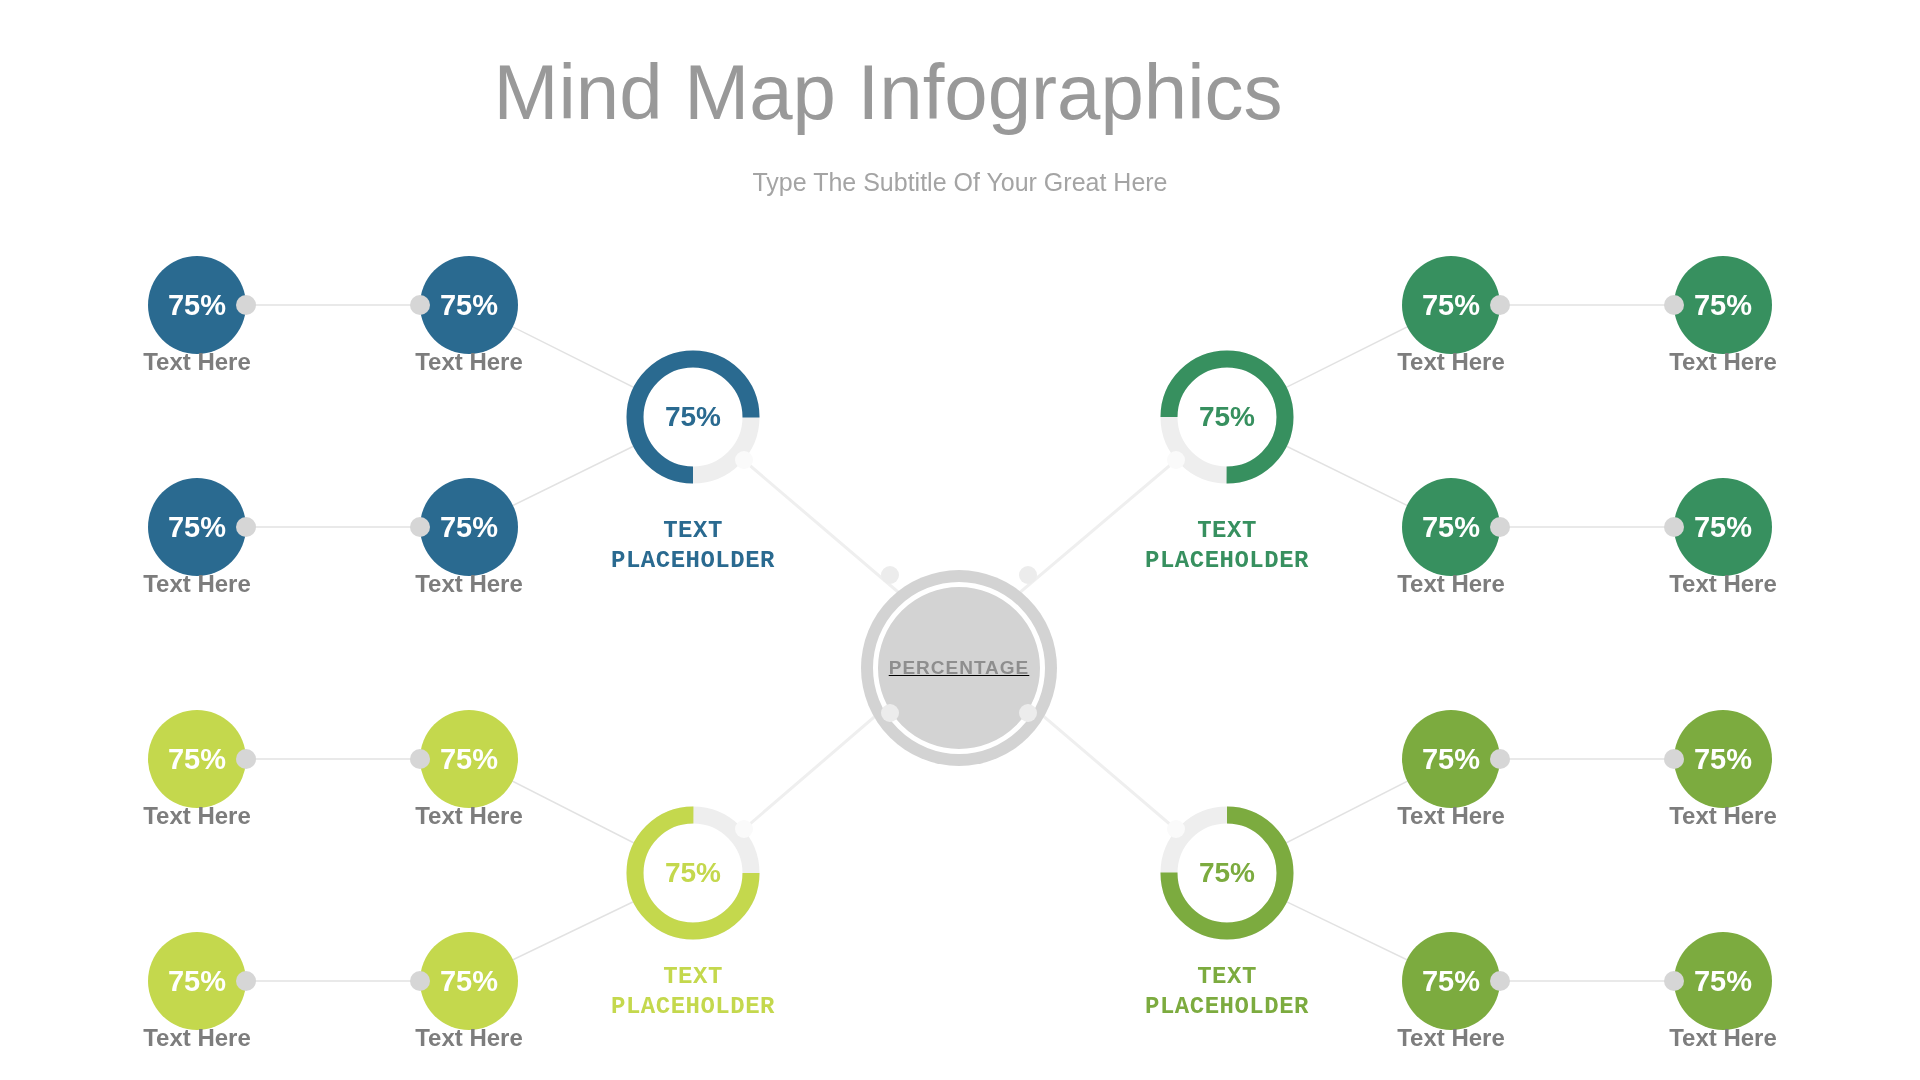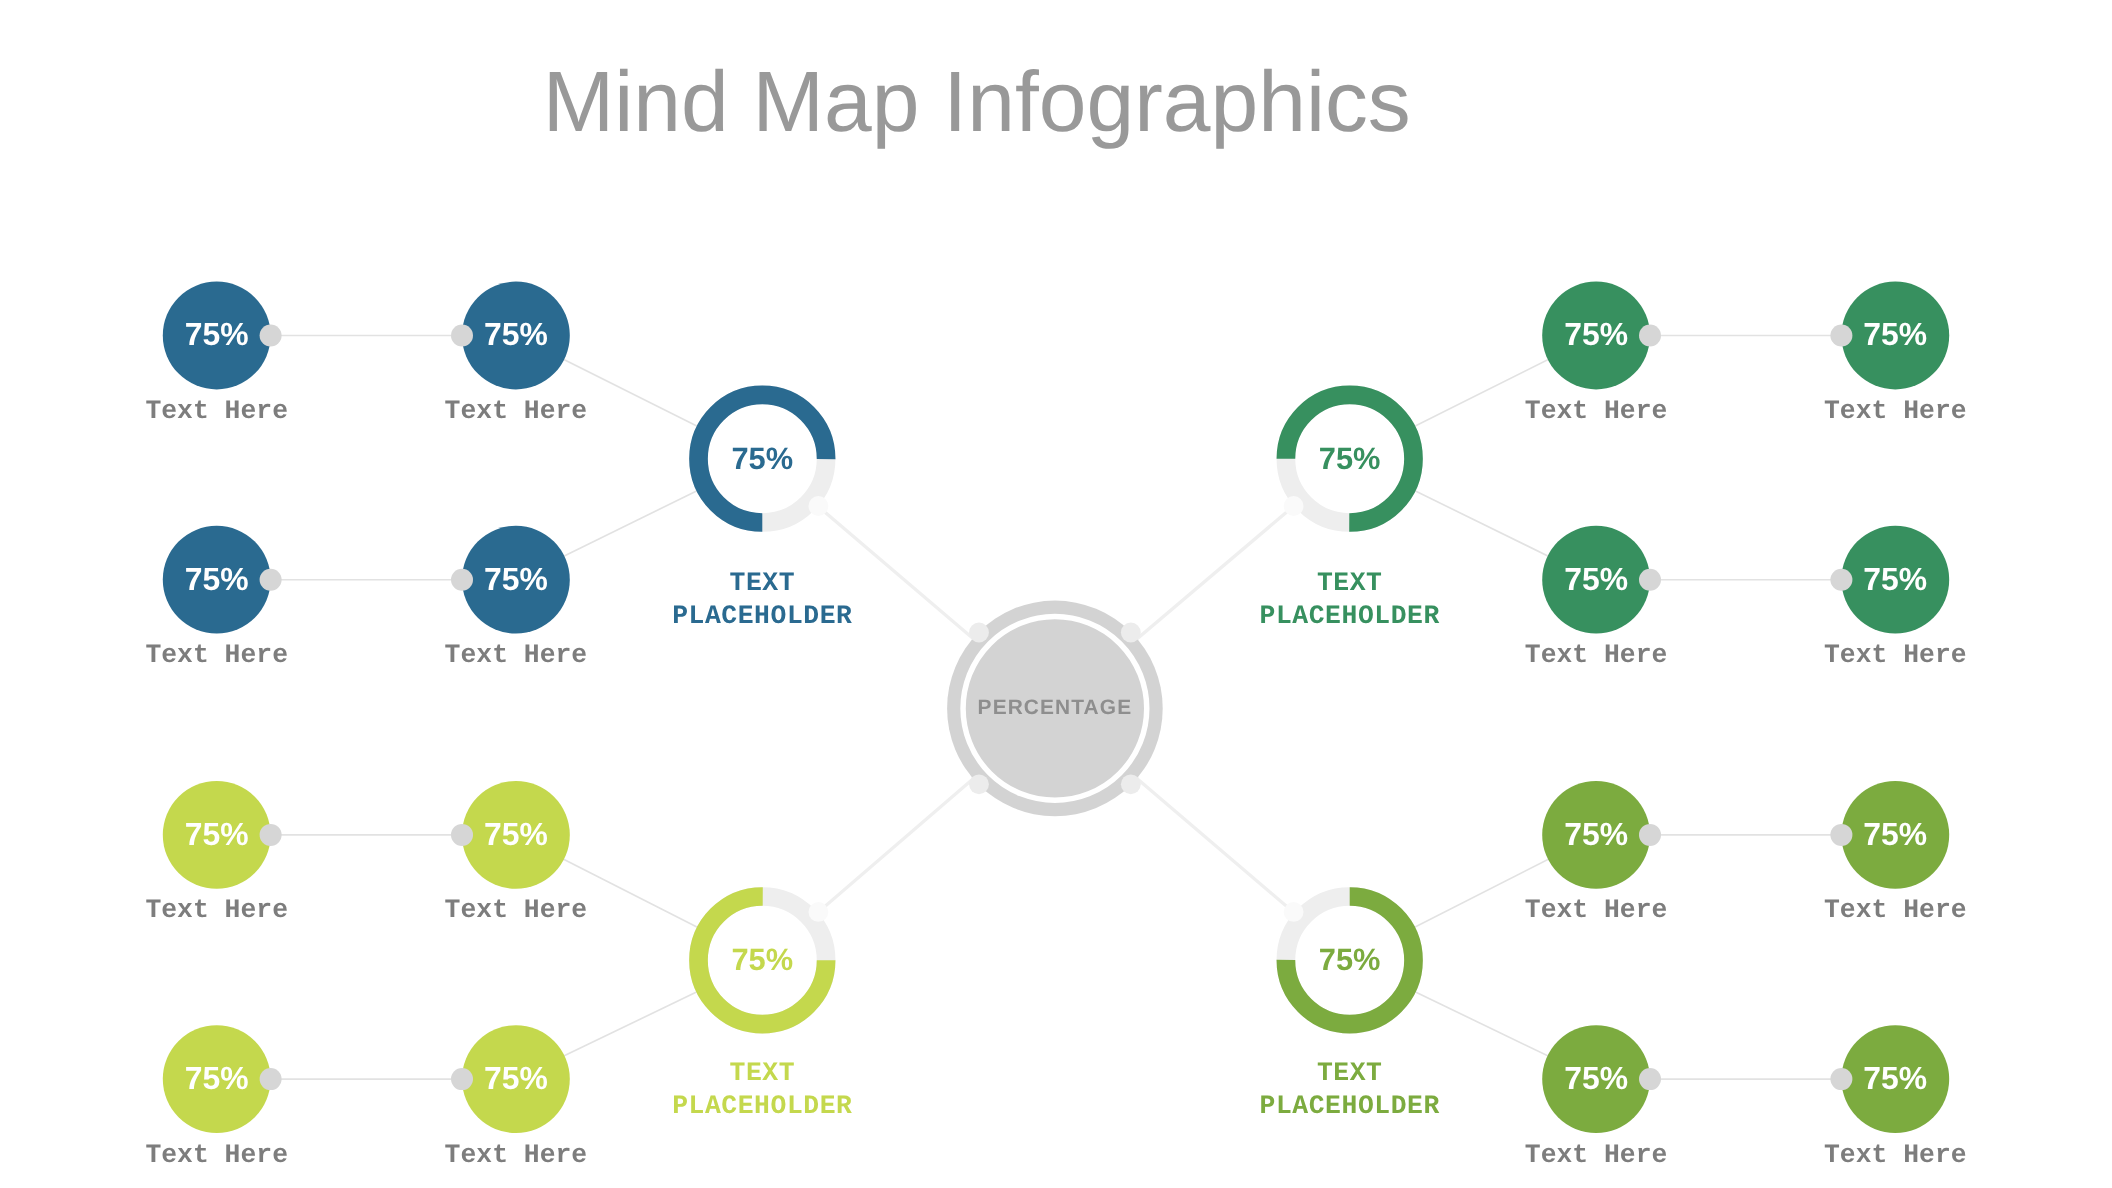--- a/index.html
+++ b/index.html
@@ -16,39 +16,39 @@
   .cline{stroke:var(--line);stroke-width:1.5;}
   .spoke{stroke:var(--spoke);stroke-width:3;}
   .pairdot{fill:var(--dot);}
   .rimdot{fill:var(--center_dot);}
   .jdot{fill:var(--junction_dot);}
 
   
   .node{position:absolute;width:98px;height:98px;}
   .bubble{width:98px;height:98px;border-radius:50%;text-align:center;line-height:98px;
           color:#fff;font-weight:700;font-size:29px;}
-  .node-label{position:absolute;top:105px;left:-51px;width:200px;text-align:center;
-          font-weight:700;font-size:24px;color:var(--node_label);font-family:Liberation Mono, monospace;}
+  .node-label{position:absolute;top:92px;left:-51px;width:200px;text-align:center;
+          font-weight:700;font-size:24px;color:var(--node_label);}
 
   
   .donut{position:absolute;width:136px;height:136px;}
   .donut svg{position:absolute;left:0;top:0;}
   .ring-track{fill:none;stroke:var(--track);stroke-width:17;}
   .ring-arc{fill:none;stroke-width:17;stroke-dasharray:273.3 91.2;}
   .donut-percent{position:absolute;left:0;top:0;width:136px;height:136px;
           display:flex;align-items:center;justify-content:center;
           font-weight:700;font-size:28px;}
   .donut-title{position:absolute;width:340px;text-align:center;
           font-weight:700;font-size:24px;line-height:30px;letter-spacing:.5px;font-family:Liberation Mono, monospace;}
   .donut-title span{display:block;}
 
   
-  .center-circle{position:absolute;left:861px;top:546px;width:196px;height:196px;
+  .center-circle{position:absolute;left:861px;top:570px;width:196px;height:196px;
           border-radius:50%;background:var(--center_fill);
-          display:flex;align-items:center;justify-content:center;}
+          display:flex;align-items:center;justify-content:center;text-decoration:underline;}
   .center-ring{position:absolute;left:12px;top:12px;right:12px;bottom:12px;
           border:5px solid #fff;border-radius:50%;}
   .center-label{position:relative;font-weight:700;font-size:19px;letter-spacing:1px;
           color:var(--center_text);}
 
   .bg-blue{background:var(--blue);}  .tx-blue{color:var(--blue);}  .st-blue{stroke:var(--blue);}
   .bg-green{background:var(--green);}.tx-green{color:var(--green);}.st-green{stroke:var(--green);}
   .bg-lime{background:var(--lime);}  .tx-lime{color:var(--lime);}  .st-lime{stroke:var(--lime);}
   .bg-olive{background:var(--olive);}.tx-olive{color:var(--olive);}.st-olive{stroke:var(--olive);}
 </style>
@@ -80,20 +80,21 @@
     </g>
     <g>
       <line class="spoke" x1="959" y1="644" x2="693" y2="417"></line>
       <line class="spoke" x1="959" y1="644" x2="1227" y2="417"></line>
       <line class="spoke" x1="959" y1="644" x2="693" y2="873"></line>
       <line class="spoke" x1="959" y1="644" x2="1227" y2="873"></line>
     </g>
   </svg>
 
   <div class="title">Mind Map Infographics</div>
+  <div class="subtitle">Type The Subtitle Of Your Great Here</div>
 
   <div class="donut" style="left:625px;top:349px;">
     <svg width="136" height="136">
       <circle cx="68" cy="68" r="66" fill="#ffffff"></circle>
       <circle class="ring-track" cx="68" cy="68" r="58"></circle>
       <circle class="ring-arc st-blue" cx="68" cy="68" r="58" transform="rotate(90 68 68)"></circle>
     </svg>
     <div class="donut-percent tx-blue">75%</div>
   </div>
   <div class="donut-title tx-blue" style="left:523px;top:516px;">

